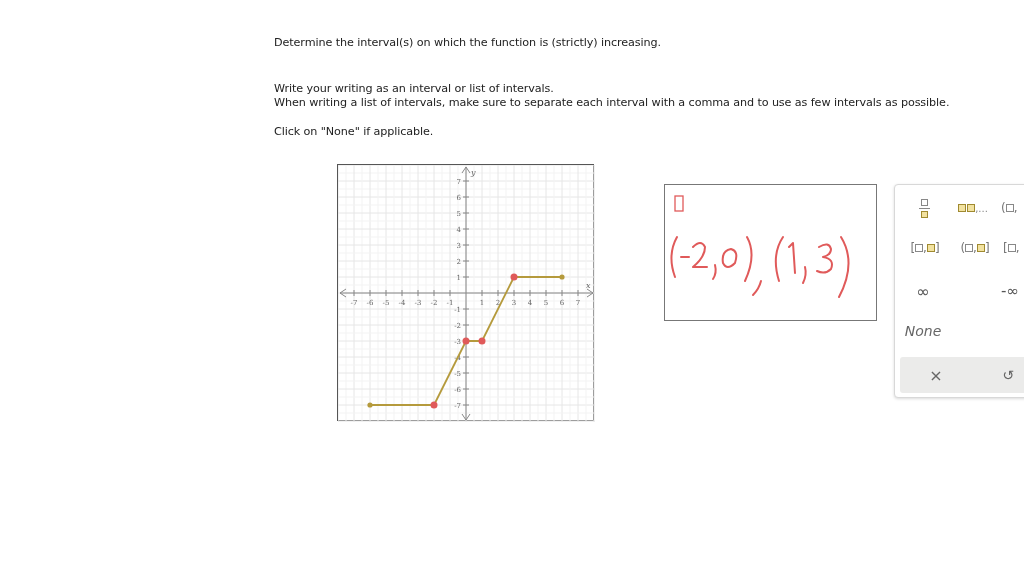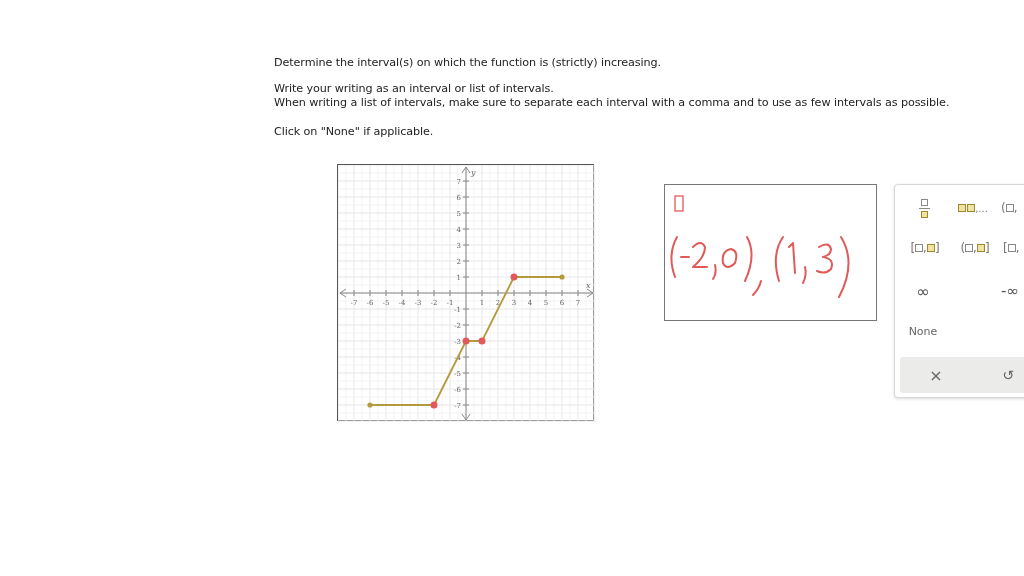--- a/index.html
+++ b/index.html
@@ -20,21 +20,21 @@
   .kp-bottom { position:absolute; left:5px; top:172px; width:140px; height:36px;
                background:#ebebea; border-radius:3px; }
   .kp-action { position:absolute; top:0; height:36px; display:flex; align-items:center;
                justify-content:center; color:#666; font-size:16px; cursor:pointer; }
   .sq { display:inline-block; width:8px; height:8px; border:1px solid #888; box-sizing:border-box; vertical-align:middle; }
   .sq.y { background:#f2e2a0; border-color:#a08a30; }
 </style>
 </head>
 <body>
 
-<div class="q" style="top:56px;">Determine the interval(s) on which the function is (strictly) increasing.</div>
+<div class="q" style="top:36px;">Determine the interval(s) on which the function is (strictly) increasing.</div>
 <div class="q" style="top:82px;">Write your writing as an interval or list of intervals.</div>
 <div class="q" style="top:96px;text-align:right;">When writing a list of intervals, make sure to separate each interval with a comma and to use as few intervals as possible.</div>
 <div class="q" style="top:125px;">Click on "None" if applicable.</div>
 
 <div id="graph-box">
   <svg id="graph-svg" width="257" height="257">
       <line x1="0" y1="0" x2="0" y2="257" stroke="#e6e6e6" stroke-width="1"></line>
       <line x1="0" y1="0" x2="257" y2="0" stroke="#e6e6e6" stroke-width="1"></line>
       <line x1="8" y1="0" x2="8" y2="257" stroke="#f3f3f3" stroke-width="1"></line>
       <line x1="0" y1="8" x2="257" y2="8" stroke="#f3f3f3" stroke-width="1"></line>
@@ -239,19 +239,19 @@
   </div>
   <div class="kp-btn" style="left:108px;top:50px;width:40px;height:26px;justify-content:flex-start;">
     <span style="color:#777;">[</span>
       <span class="sq"></span>
       <span style="color:#777;">,</span>
   </div>
 
   <div class="kp-btn" style="left:10px;top:94px;width:36px;height:24px;font-size:16px;">∞</div>
   <div class="kp-btn" style="left:106px;top:94px;width:40px;height:24px;font-size:15px;justify-content:flex-start;">-∞</div>
 
-  <div class="kp-btn" style="left:10px;top:138px;width:36px;height:16px;font-size:11px;color:#666;">None</div>
+  <div class="kp-btn" style="left:10px;top:138px;width:36px;height:16px;font-size:14px;color:#666;font-style:italic;">None</div>
 
   <div class="kp-bottom">
     <div class="kp-action" style="left:0;width:72px;">×</div>
     <div class="kp-action" style="left:72px;width:72px;font-size:14px;">↺</div>
   </div>
 </div>
 
 </body></html>

